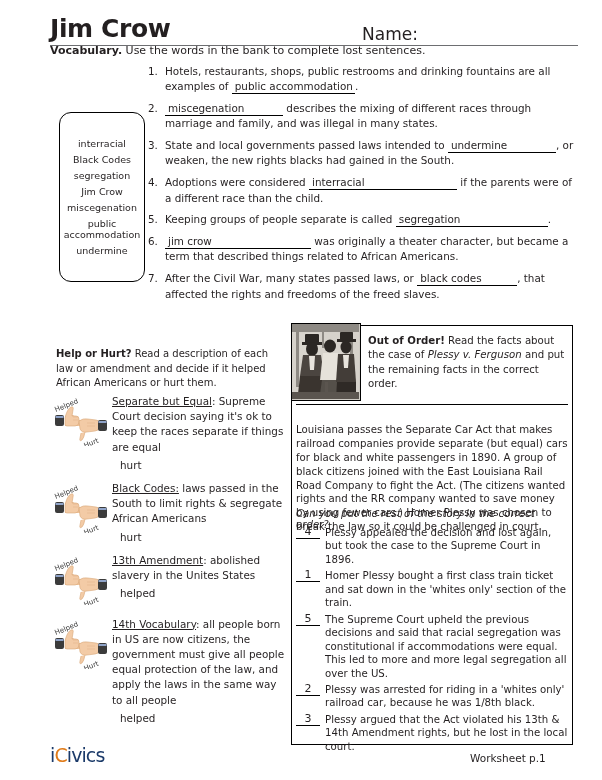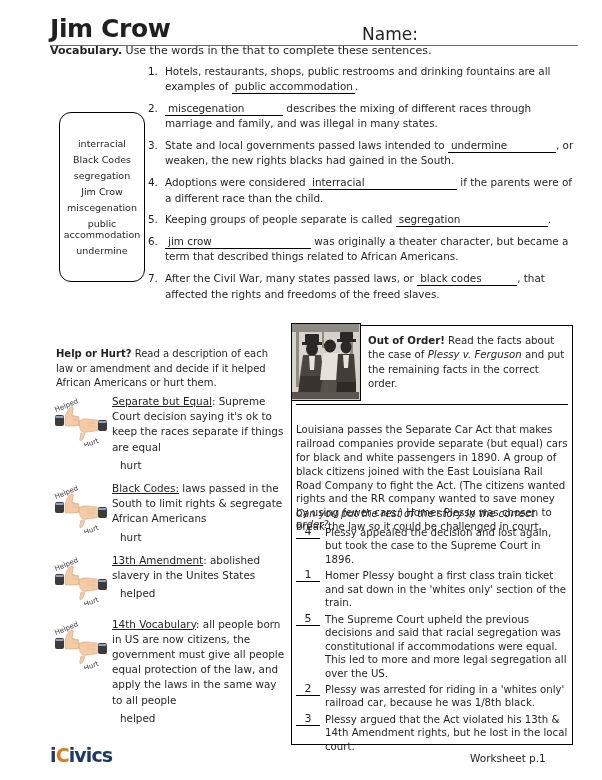--- a/index.html
+++ b/index.html
@@ -150,21 +150,21 @@
     text-align: center;
     margin-right: 5px;
     font-size: 11px;
     line-height: 1.05;
   }
   .ooo-body { flex: 1 1 auto; }
 
   
   .logo {
     position: absolute; left: 50px; top: 744px;
-    font-size: 19px; font-weight: bold; letter-spacing: -0.9px;
+    font-size: 19px; font-weight: normal; letter-spacing: -0.9px;
     font-family: "DejaVu Sans", "Liberation Sans", sans-serif;
   }
   .logo .navy { color: #1b3a69; }
   .logo .org { color: #e07b19; }
   .footer-note {
     position: absolute; left: 470px; top: 752px;
     font-size: 10.5px; color: #231f20;
   }
 </style>
 </head>
@@ -173,21 +173,21 @@
 <div class="page">
 
   <div class="header">
     <div class="title">Jim Crow</div>
     <div class="name-label">Name:</div>
     <div class="header-rule"></div>
   </div>
 
   <div class="vocab-line">
     <b>Vocabulary.</b>
-    <span>Use the words in the that to complete these sentences.</span>
+    <span>Use the words in the bank to complete lost sentences.</span>
   </div>
 
   <div class="wordbank" id="wordbank">
       <div class="wb">interracial</div>
       <div class="wb">Black Codes</div>
       <div class="wb">segregation</div>
       <div class="wb">Jim Crow</div>
       <div class="wb">miscegenation</div>
       <div class="wb">public accommodation</div>
       <div class="wb">undermine</div>

